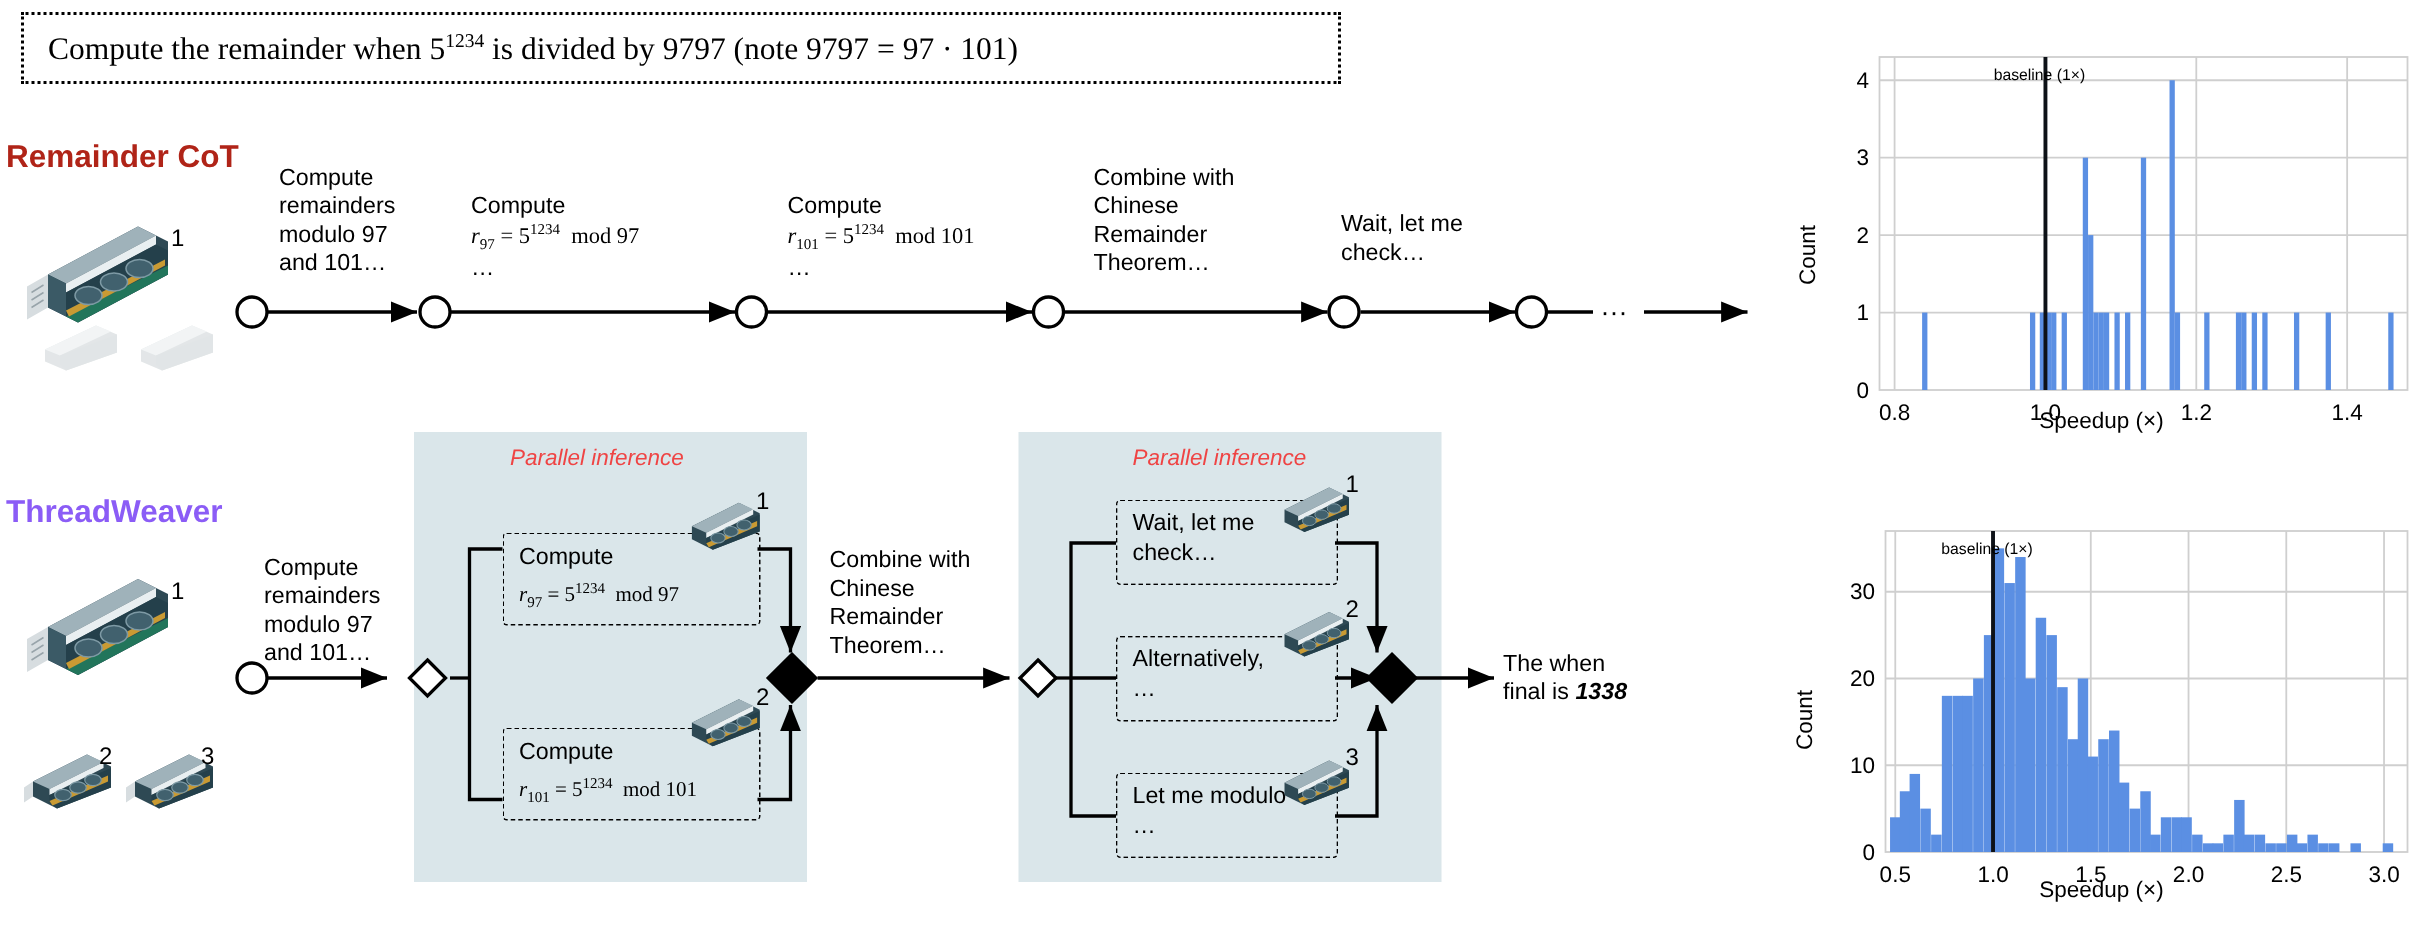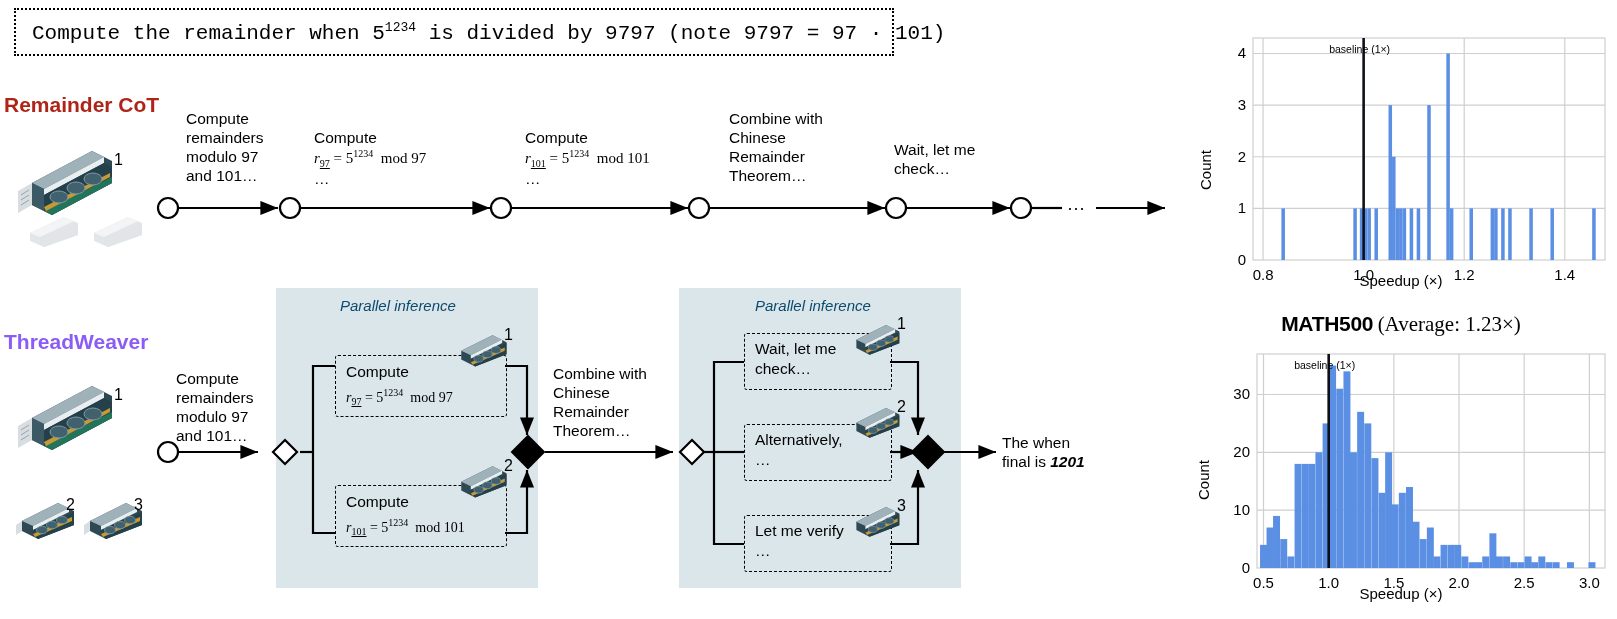--- a/index.html
+++ b/index.html
@@ -11,50 +11,50 @@
     position:relative;
     overflow:hidden;
   }
 
   
   #prompt-box{
     position:absolute; left:14px; top:8px; width:880px; height:48px;
     border:2px dotted #000;
     display:flex; align-items:center; padding-left:16px;
   }
-  #prompt-text{ font-family:Liberation Mono, monospace; font-size:21px; color:#000; white-space:nowrap;text-align:right;}
+  #prompt-text{ font-family:Liberation Serif, serif; font-size:21px; color:#000; white-space:nowrap;text-align:right;}
   .sup{ font-size:13px; vertical-align:super; }
 
   
   .sec-label{ position:absolute; font-weight:bold; font-size:21px; }
   #label-seq{ left:4px; top:93px; color:#b02418; }
   #label-tw { left:4px; top:330px; color:#8b5cf6; }
 
   
   .gpu{ position:absolute; }
   .gpu svg{ display:block; }
   .gpu-num{ position:absolute; font-size:16px; color:#000; font-family:"Liberation Sans", sans-serif;}
 
   
   .node-text{ position:absolute; font-size:15.5px; line-height:1.22; color:#000; }
   .node-text .mrow{ font-family:"Liberation Serif", serif; font-size:15px; }
   .mi{ font-style:italic; }
-  .msub{ font-size:10px; vertical-align:sub; font-style:normal;text-decoration:underline;}
+  .msub{ font-size:10px; vertical-align:sub; font-style:normal;}
   .msup{ font-size:10px; vertical-align:super; }
 
   
   #flow-svg{ position:absolute; left:0; top:0; width:1180px; height:619px; }
 
   
   .dbox{ position:absolute; border:1.8px dashed #000; background:transparent; border-radius:3px;}
   .dbox .bt{ position:absolute; font-size:15.5px; color:#000; line-height:1.2;}
 
   
   .pi-panel{ position:absolute; background:#dae6ea; }
-  .pi-label{ position:absolute; font-style:italic; font-size:15px; color:#0c4a6e; }
+  .pi-label{ position:absolute; font-style:italic; font-size:15px; color:#ef4444; }
 
   
   .chart{ position:absolute; }
   .chart-title{ position:absolute; text-align:center; white-space:nowrap; }
   .ct-bold{ font-family:"Liberation Sans", sans-serif; font-weight:bold; font-size:21px; letter-spacing:-0.3px;}
   .ct-reg{ font-family:"Liberation Serif", serif; font-size:21px;}
   .axlabel{ position:absolute; font-size:15px; color:#000; font-family:"Liberation Sans", sans-serif; }
   .ylabel{ transform-origin:left top; }
   .final-ans{ position:absolute; font-size:15.5px; line-height:1.25; }
   .final-ans b{ font-style:italic; font-weight:bold; }
@@ -318,21 +318,21 @@
 
 <div class="dbox" style="left:744px; top:333px; width:148px; height:57px;">
   <div class="bt" style="left:10px; top:6px;">Wait, let me</div>
   <div class="bt" style="left:10px; top:26px;">check…</div>
 </div>
 <div class="dbox" style="left:744px; top:424px; width:148px; height:57px;text-decoration:underline;">
   <div class="bt" style="left:10px; top:6px;">Alternatively,</div>
   <div class="bt" style="left:10px; top:26px;">…</div>
 </div>
 <div class="dbox" style="left:744px; top:515px; width:148px; height:57px;">
-  <div class="bt" style="left:10px; top:6px;">Let me verify</div>
+  <div class="bt" style="left:10px; top:6px;">Let me modulo</div>
   <div class="bt" style="left:10px; top:26px;">…</div>
 </div>
 
 <div class="gpu" style="left:848px; top:320px;">
   <svg width="58" height="38" viewBox="0 0 66 46">
     <polygon points="8,24 44,6 60,14 60,28 24,42 8,34" fill="#2e4954"></polygon>
     <polygon points="8,24 44,6 55,11 19,29" fill="#9fb2ba"></polygon>
     <polygon points="19,29 55,11 55,15 19,33" fill="#e9eff1"></polygon>
     <polygon points="19,33 60,15 60,28 24,42 19,38" fill="#24404b"></polygon>
     <polygon points="19,37 58,20 58,24 21,40" fill="#c99a33"></polygon>
@@ -370,21 +370,21 @@
       <ellipse cx="28" cy="33" rx="5.5" ry="3.8"></ellipse>
       <ellipse cx="38" cy="28" rx="5.5" ry="3.8"></ellipse>
       <ellipse cx="48" cy="23" rx="5.5" ry="3.8"></ellipse>
     </g>
   </svg>
   <div class="gpu-num" style="left:49px; top:-5px;">3</div>
 </div>
 
 <div class="final-ans" style="left:1002px; top:433px; width:150px;">
   <div>The when</div>
-  <div><span>final is </span><b>1201</b></div>
+  <div><span>final is </span><b>1338</b></div>
 </div>
 
 <div class="chart" id="chart-aime24" style="left:1185px; top:0px; width:432px; height:300px;">
   <svg id="svg-aime24" width="432" height="270" style="position:absolute; left:0; top:30px;">
       <rect x="68" y="8" width="352" height="222" fill="#fff" stroke="#cfcfcf" stroke-width="1.2"></rect>
       <line x1="68" y1="178.37209302325581" x2="420" y2="178.37209302325581" stroke="#cfcfcf" stroke-width="1.2"></line>
       <line x1="68" y1="126.74418604651163" x2="420" y2="126.74418604651163" stroke="#cfcfcf" stroke-width="1.2"></line>
       <line x1="68" y1="75.11627906976744" x2="420" y2="75.11627906976744" stroke="#cfcfcf" stroke-width="1.2"></line>
       <line x1="68" y1="23.48837209302326" x2="420" y2="23.48837209302326" stroke="#cfcfcf" stroke-width="1.2"></line>
       <line x1="78.05714285714286" y1="8" x2="78.05714285714286" y2="230" stroke="#cfcfcf" stroke-width="1.2"></line>
@@ -425,24 +425,20 @@
       <text x="61" y="183.37209302325581" font-family="Liberation Sans, sans-serif" font-size="15" fill="#000" text-anchor="end">1</text>
       <text x="61" y="131.74418604651163" font-family="Liberation Sans, sans-serif" font-size="15" fill="#000" text-anchor="end">2</text>
       <text x="61" y="80.11627906976744" font-family="Liberation Sans, sans-serif" font-size="15" fill="#000" text-anchor="end">3</text>
       <text x="61" y="28.48837209302326" font-family="Liberation Sans, sans-serif" font-size="15" fill="#000" text-anchor="end">4</text>
     </svg>
   <div class="axlabel" id="xlab-aime24" style="left:0; width:432px; text-align:center; top:272px;">Speedup (×)</div>
   <div class="axlabel ylabel" id="ylab-aime24" style="left:12px; top:190px; transform:rotate(-90deg);">Count</div>
 </div>
 
 <div class="chart" id="chart-math500" style="left:1185px; top:310px; width:432px; height:309px;">
-  <div class="chart-title" style="left:0; top:2px; width:432px;">
-    <span class="ct-bold">MATH500</span>
-    <span class="ct-reg">(Average: 1.23×)</span>
-  </div>
   <svg id="svg-math500" width="432" height="270" style="position:absolute; left:0; top:30px;">
       <rect x="72" y="14" width="348" height="214" fill="#fff" stroke="#cfcfcf" stroke-width="1.2"></rect>
       <line x1="72" y1="170.16216216216216" x2="420" y2="170.16216216216216" stroke="#cfcfcf" stroke-width="1.2"></line>
       <line x1="72" y1="112.32432432432432" x2="420" y2="112.32432432432432" stroke="#cfcfcf" stroke-width="1.2"></line>
       <line x1="72" y1="54.486486486486484" x2="420" y2="54.486486486486484" stroke="#cfcfcf" stroke-width="1.2"></line>
       <line x1="78.51685393258427" y1="14" x2="78.51685393258427" y2="228" stroke="#cfcfcf" stroke-width="1.2"></line>
       <line x1="143.68539325842698" y1="14" x2="143.68539325842698" y2="228" stroke="#cfcfcf" stroke-width="1.2"></line>
       <line x1="208.85393258426967" y1="14" x2="208.85393258426967" y2="228" stroke="#cfcfcf" stroke-width="1.2"></line>
       <line x1="274.02247191011236" y1="14" x2="274.02247191011236" y2="228" stroke="#cfcfcf" stroke-width="1.2"></line>
       <line x1="339.19101123595505" y1="14" x2="339.19101123595505" y2="228" stroke="#cfcfcf" stroke-width="1.2"></line>

